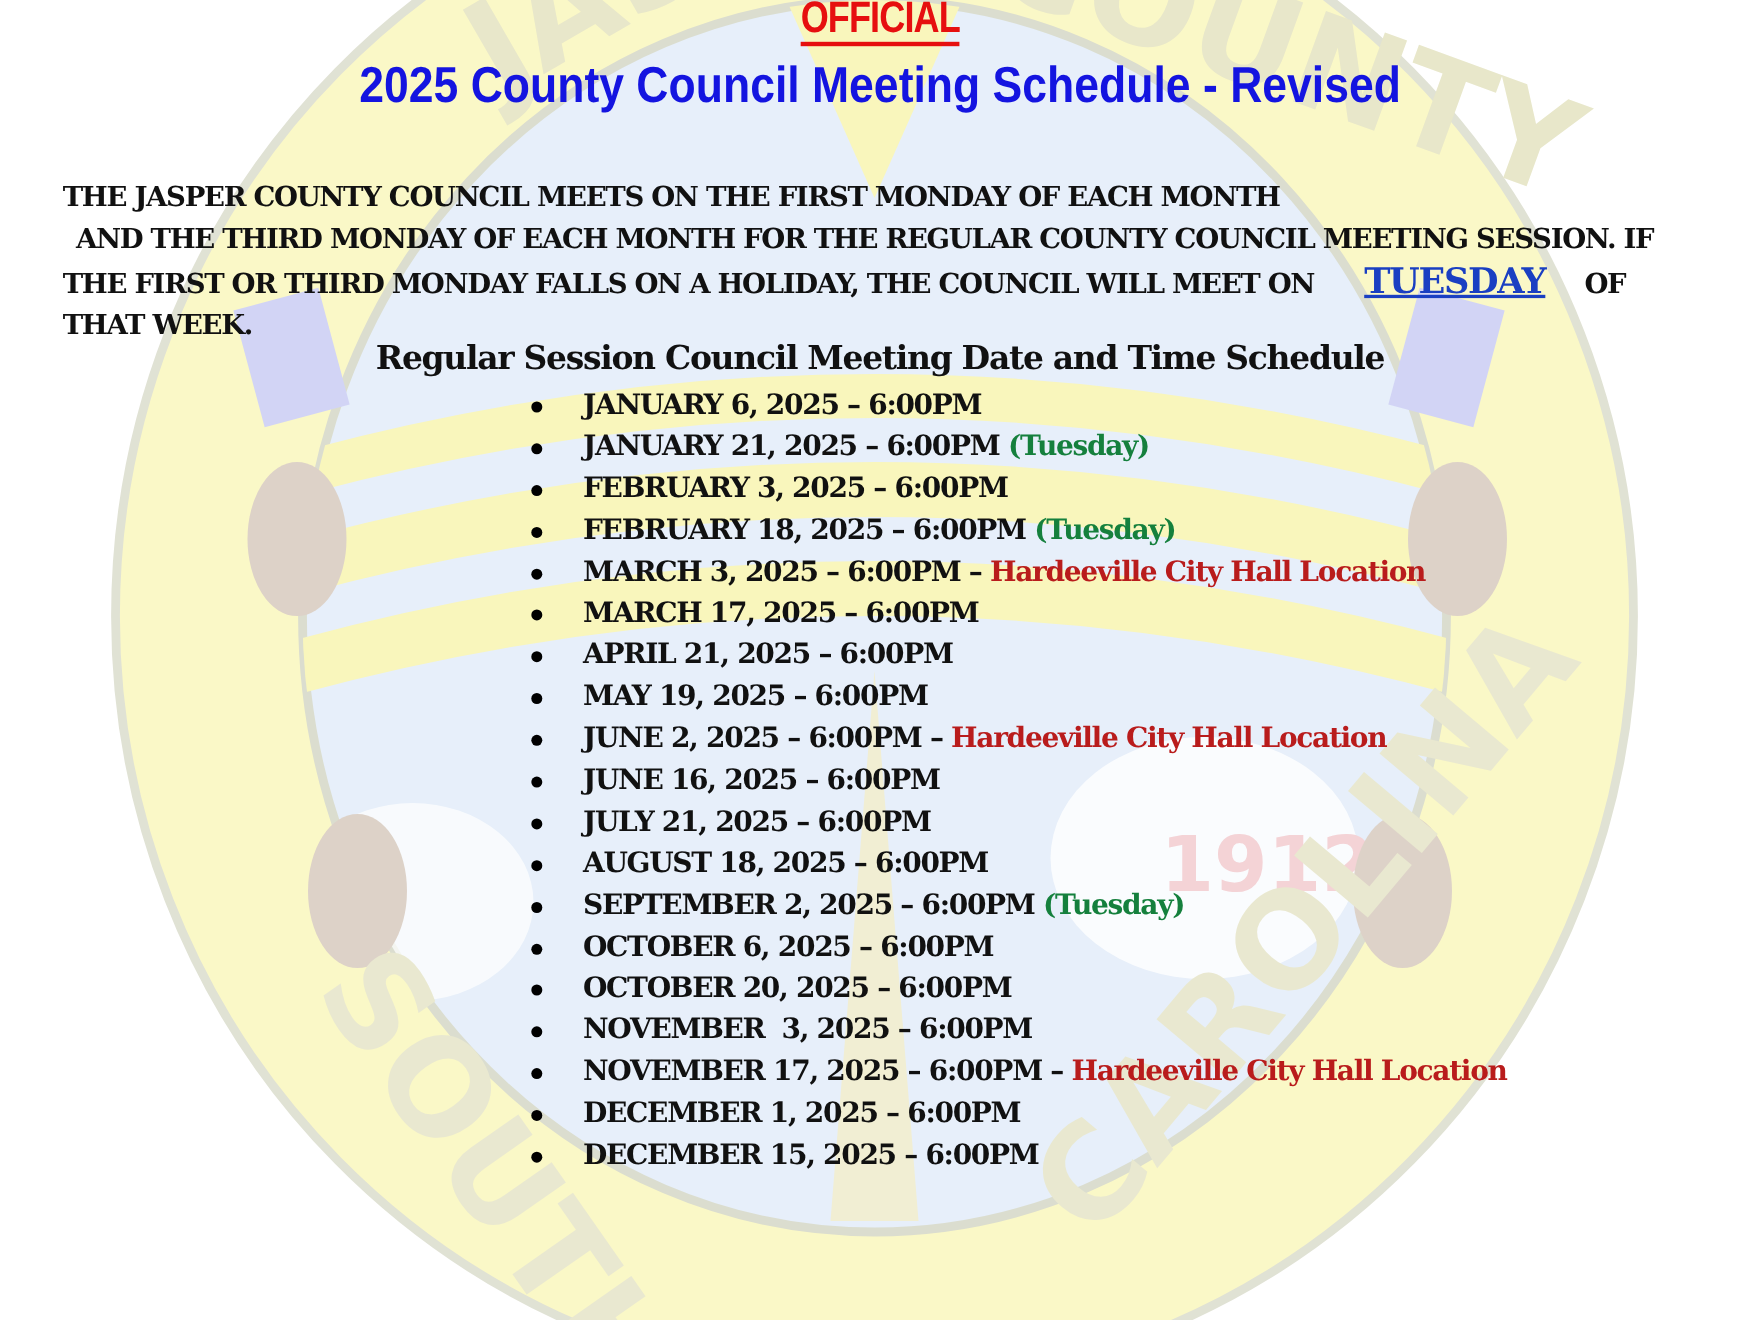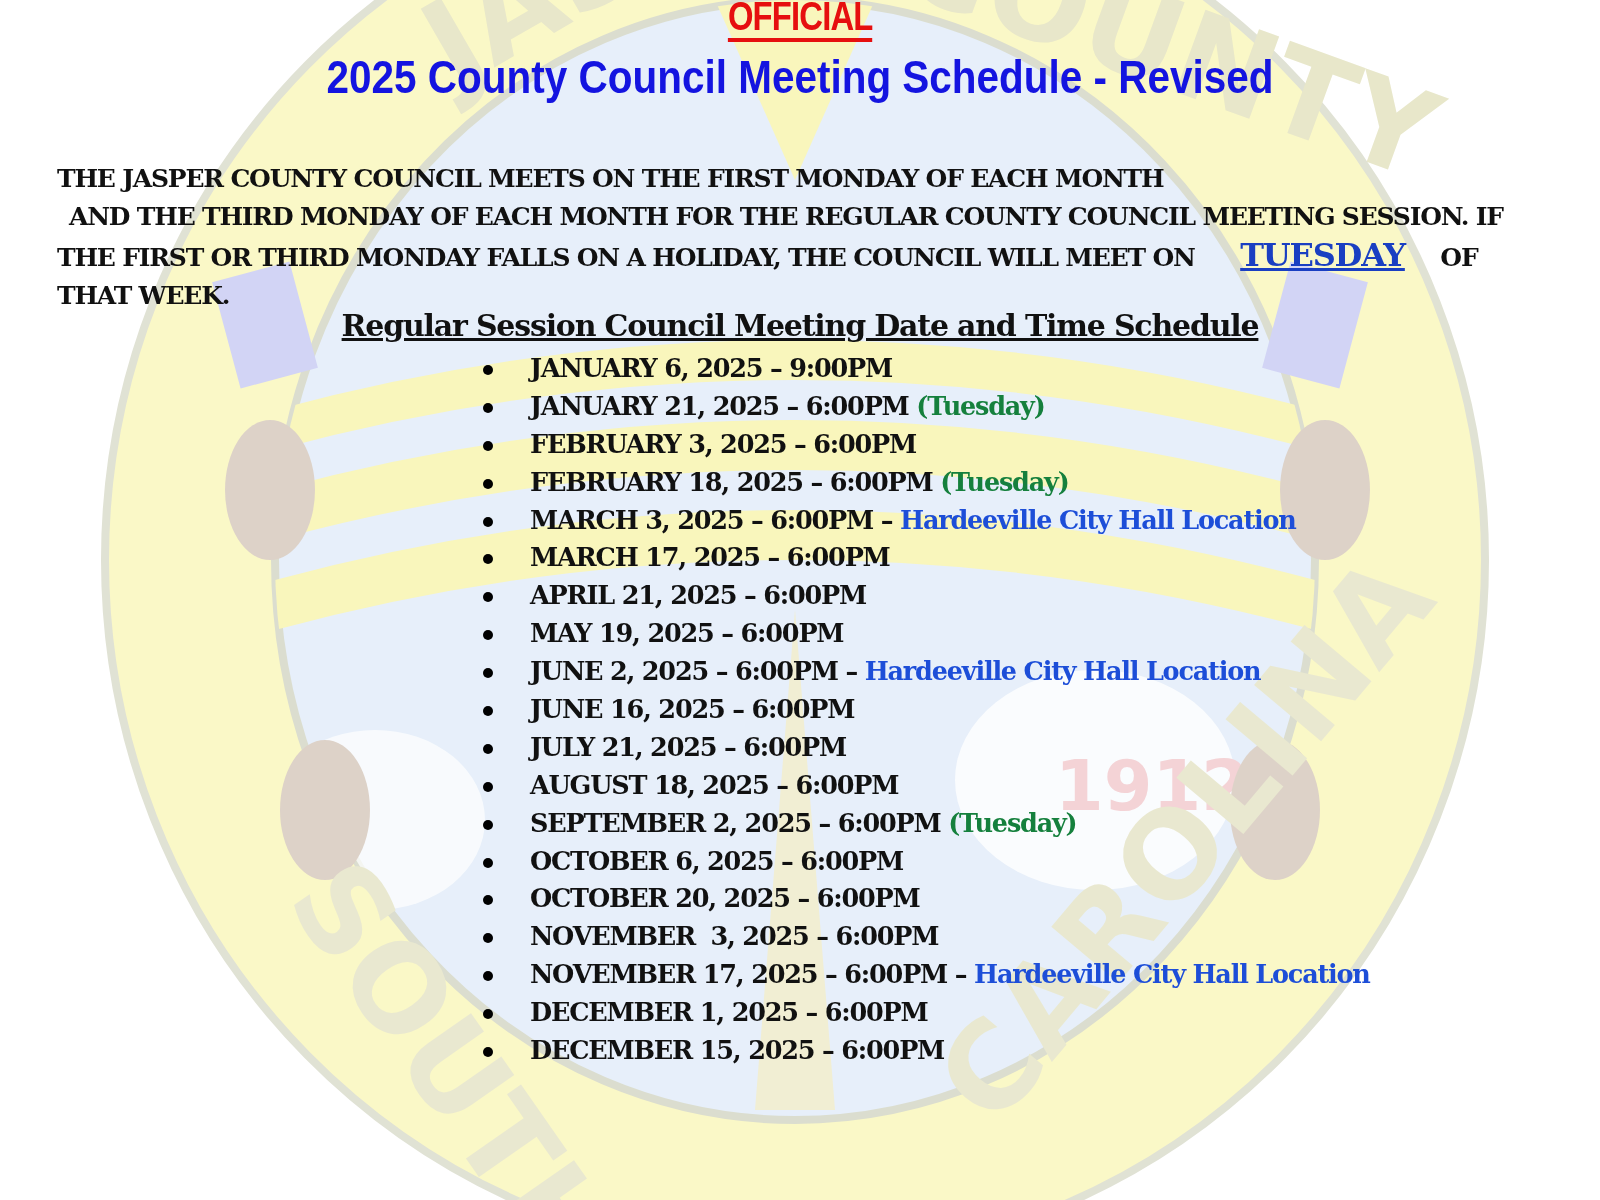--- a/index.html
+++ b/index.html
@@ -28,35 +28,35 @@
     .intro {
       position: absolute; left: 57px; top: 160px; width: 1500px;
       font-weight: bold; font-size: 25px; line-height: 38px; color: #111;
       letter-spacing: -1.2px;
     }
     .intro .tue { color: #1a3fc2; text-decoration: underline; font-size: 32px; margin-left: 38px; }
     .section-heading {
       position: absolute; left: 0; width: 1600px; top: 308px; text-align: center;
       font-weight: bold; font-size: 30px; color: #111; letter-spacing: -1.2px;
     }
-    .section-heading span { text-decoration: underline; text-decoration-thickness: 3px; }
+    .section-heading span { text-decoration-thickness: 3px; }
     .schedule {
       position: absolute; left: 480px; top: 350px; margin: 0; padding: 0; list-style: none;
     }
     .schedule li {
       height: 37.9px; line-height: 37.9px; font-weight: bold; font-size: 25.5px;
       color: #111; white-space: nowrap; letter-spacing: -1.2px; position: relative;
       padding-left: 50px;
     }
     .bullet {
       position: absolute; left: 3px; top: 15px; width: 10px; height: 10px;
       border-radius: 50%; background: #000;
     }
     .note-tue { color: #15803d; }
-    .note-loc { color: #1d4ed8; }
+    .note-loc { color: #b91c1c; }
   </style>
 </head>
 <body>
 
 <svg class="seal" viewBox="0 0 1400 1420" xmlns="http://www.w3.org/2000/svg">
   <defs>
     <clipPath id="inner">
         <ellipse cx="700" cy="710" rx="520" ry="560"></ellipse>
       </clipPath>
   </defs>
@@ -101,21 +101,21 @@
     <div style="white-space: pre; margin-left: 12px;">AND THE THIRD MONDAY OF EACH MONTH FOR THE REGULAR COUNTY COUNCIL MEETING SESSION. IF</div>
     <div><span style="white-space: pre;">THE FIRST OR THIRD MONDAY FALLS ON A HOLIDAY, THE COUNCIL WILL MEET ON </span><span class="tue" style="white-space: pre;">TUESDAY</span><span style="white-space: pre; margin-left: 28px;"> OF</span></div>
     <div style="white-space: pre;">THAT WEEK.</div>
   </div>
 
   <div class="section-heading">
     <span>Regular Session Council Meeting Date and Time Schedule</span>
   </div>
 
   <ul class="schedule">
-    <li><span class="bullet"></span><span>JANUARY 6, 2025 – 9:00PM</span><span class="note-tue"></span><span class="note-loc"></span></li>
+    <li><span class="bullet"></span><span>JANUARY 6, 2025 – 6:00PM</span><span class="note-tue"></span><span class="note-loc"></span></li>
     <li><span class="bullet"></span><span>JANUARY 21, 2025 – 6:00PM</span><span class="note-tue"> (Tuesday)</span><span class="note-loc"></span></li>
     <li><span class="bullet"></span><span>FEBRUARY 3, 2025 – 6:00PM</span><span class="note-tue"></span><span class="note-loc"></span></li>
     <li><span class="bullet"></span><span>FEBRUARY 18, 2025 – 6:00PM</span><span class="note-tue"> (Tuesday)</span><span class="note-loc"></span></li>
     <li><span class="bullet"></span><span>MARCH 3, 2025 – 6:00PM – </span><span class="note-tue"></span><span class="note-loc">Hardeeville City Hall Location</span></li>
     <li><span class="bullet"></span><span>MARCH 17, 2025 – 6:00PM</span><span class="note-tue"></span><span class="note-loc"></span></li>
     <li><span class="bullet"></span><span>APRIL 21, 2025 – 6:00PM</span><span class="note-tue"></span><span class="note-loc"></span></li>
     <li><span class="bullet"></span><span>MAY 19, 2025 – 6:00PM</span><span class="note-tue"></span><span class="note-loc"></span></li>
     <li><span class="bullet"></span><span>JUNE 2, 2025 – 6:00PM – </span><span class="note-tue"></span><span class="note-loc">Hardeeville City Hall Location</span></li>
     <li><span class="bullet"></span><span>JUNE 16, 2025 – 6:00PM</span><span class="note-tue"></span><span class="note-loc"></span></li>
     <li><span class="bullet"></span><span>JULY 21, 2025 – 6:00PM</span><span class="note-tue"></span><span class="note-loc"></span></li>

